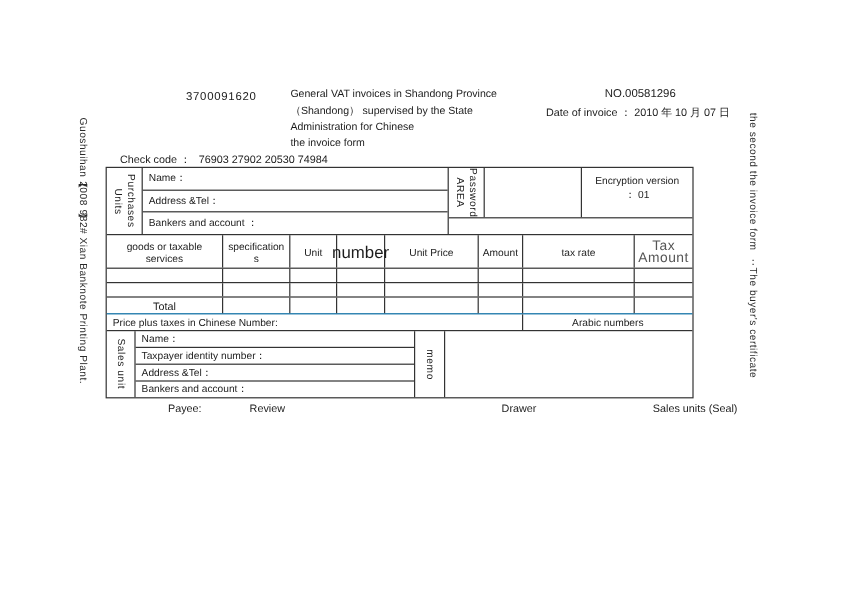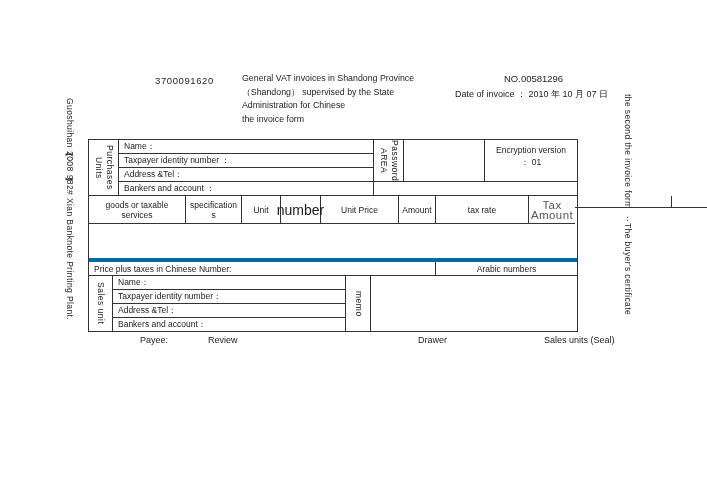--- a/index.html
+++ b/index.html
@@ -37,21 +37,21 @@
   .pu-fields { width:255px; display:flex; flex-direction:column; }
   .frow { flex:1; border-bottom:1px solid #333; display:flex; align-items:center; padding-left:5px; }
   .frow:last-child { border-bottom:none; }
   .pu-right { flex:1; display:flex; flex-direction:column; }
   .pw-row { height:42px; border-bottom:1px solid #333; display:flex; }
   .pw-label { width:30px; }
   .pw-area { flex:1; }
   .enc-cell { width:92px; text-align:center; padding-top:4px; line-height:12px; }
   .pw-under { flex:1; }
   
-  .blockB { height:66px; display:flex; flex-direction:row; border-bottom:4px solid #0369a1; }
+  .blockB { height:66px; display:flex; flex-direction:column; border-bottom:1px solid #0369a1; }
   .grow { display:flex; }
   .ghead { height:28px; border-bottom:1px solid #333; }
   .ghead .gc { display:flex; align-items:center; justify-content:center; text-align:center; line-height:10px; padding:0 2px; }
   .gr { height:12px; border-bottom:1px solid #333; }
   .gtotal { flex:1; }
   .gc { height:100%; }
   .w1{width:97px} .w2{width:56px} .w3{width:39px} .w4{width:40px}
   .w5{width:78px} .w6{width:37px} .w7{width:93px} .w8{flex:1}
   .ba { word-break:break-all; }
   .hc-number { font-size:14px; }
@@ -84,33 +84,36 @@
     <div>General VAT invoices in Shandong Province</div>
     <div>（Shandong） supervised by the State</div>
     <div>Administration for Chinese</div>
     <div>the invoice form</div>
   </div>
   <div class="inv-no">NO.00581296</div>
   <div class="date-line">
     <span>Date of invoice ：</span>
     <span class="val">2010 年 10 月 07 日</span>
   </div>
+  <div class="check-line">
+    <span>Check code ：</span>
+    <span class="val">76903 27902 20530 74984</span>
+  </div>
 
   <div class="table">
 
     <div class="blockA">
       <div class="pu-label br vcell">
         <div class="vtext">
           <div>Purchases</div>
           <div>Units</div>
         </div>
       </div>
       <div class="pu-fields br">
         <div class="frow">Name：</div>
-        <div class="frow">Taxpayer identity number ：</div>
         <div class="frow">Address &amp;Tel：</div>
         <div class="frow">Bankers and account ：</div>
       </div>
       <div class="pu-right">
         <div class="pw-row">
           <div class="pw-label br vcell">
             <div class="vtext">
               <div>Password</div>
               <div>AREA</div>
             </div>

